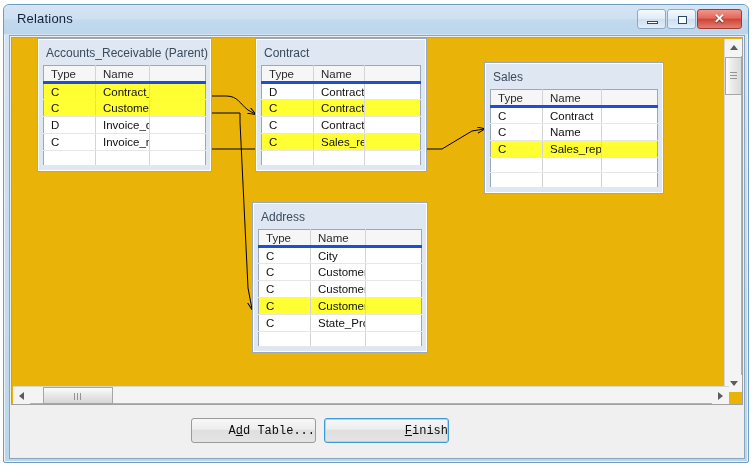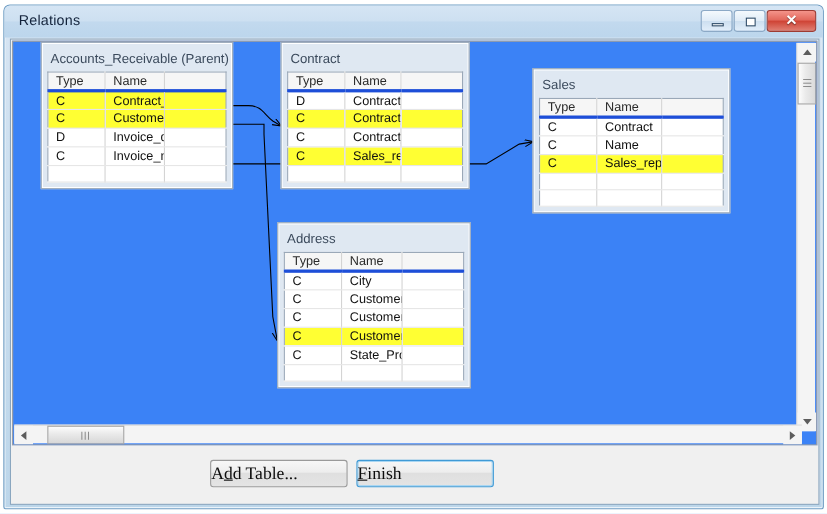--- a/index.html
+++ b/index.html
@@ -82,21 +82,21 @@
     width: 736px; height: 424px;
     background: #f0f0f0;
     border: 1px solid #8aa6bf;
   }
 
   
   .canvas-wrap {
     position: absolute;
     left: 1px; top: 1px;
     width: 732px; height: 368px;
-    background: #3b82f6;
+    background: #eab308;
     border: 1px solid #a0a0a0;
     overflow: hidden;
   }
   .canvas {
     position: absolute;
     left: 0; top: 0;
     width: 716px; height: 351px;
   }
 
   
@@ -215,25 +215,25 @@
     width: 732px; height: 52px;
     background: #f0f0f0;
   }
   .btn {
     position: absolute;
     top: 13px;
     height: 25px;
     border: 1px solid #9a9a9a;
     border-radius: 3px;
     background: linear-gradient(to bottom, #f7f7f7 0%, #ededed 45%, #dfdfdf 48%, #e4e4e4 100%);
-    font-family: Liberation Serif, serif;
-    font-size: 16px;
+    font-family: Liberation Mono, monospace;
+    font-size: 12px;
     color: #0c0c0c;
     cursor: default;
-    display: flex; align-items: center; justify-content: flex-start;
+    display: flex; align-items: center; justify-content: flex-end;
   }
   .btn.default {
     border: 1px solid #3f9ad6;
     box-shadow: 0 0 0 1px #a9d6f2 inset;
   }
   .btn u { text-decoration: underline; }
 </style>
 </head>
 <body>
 

